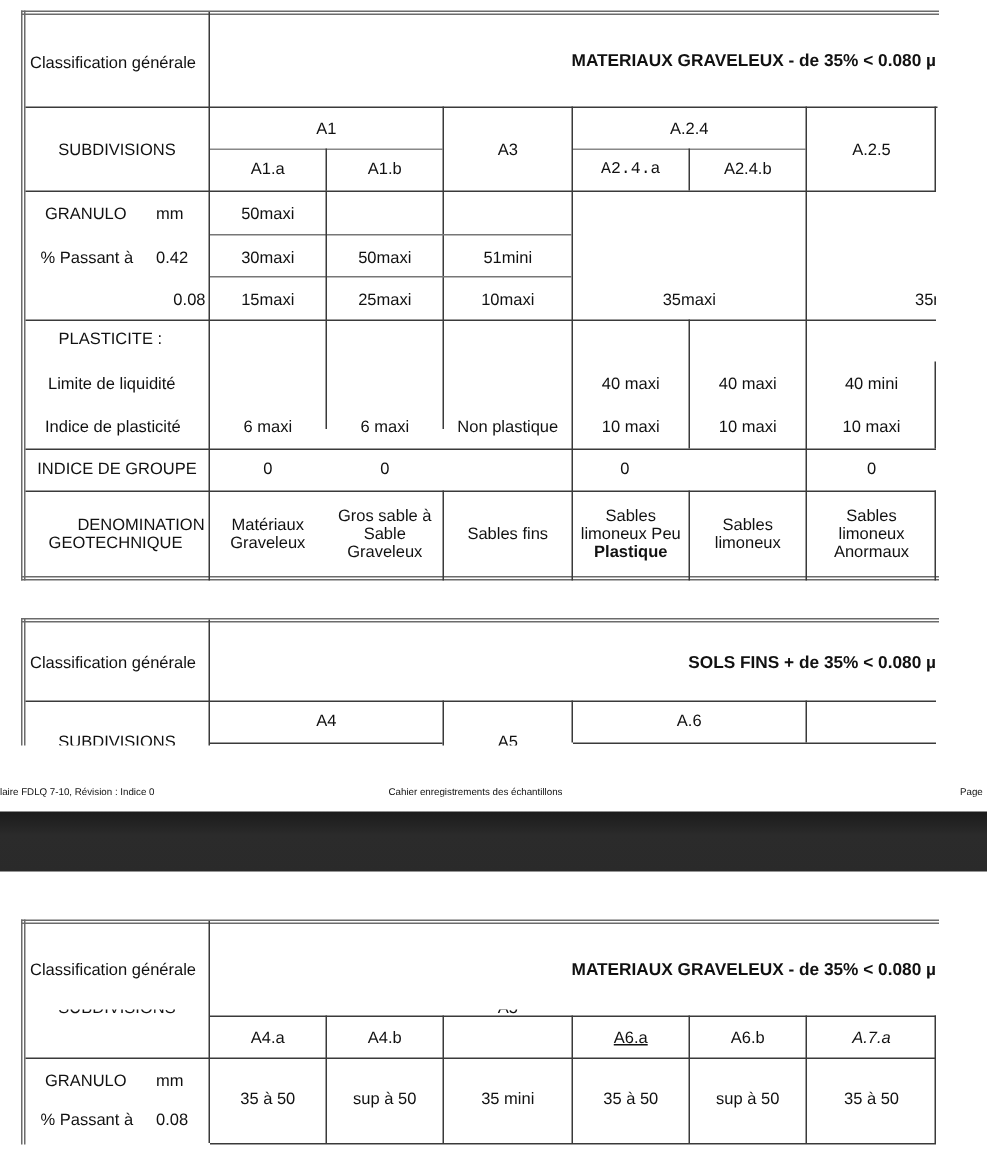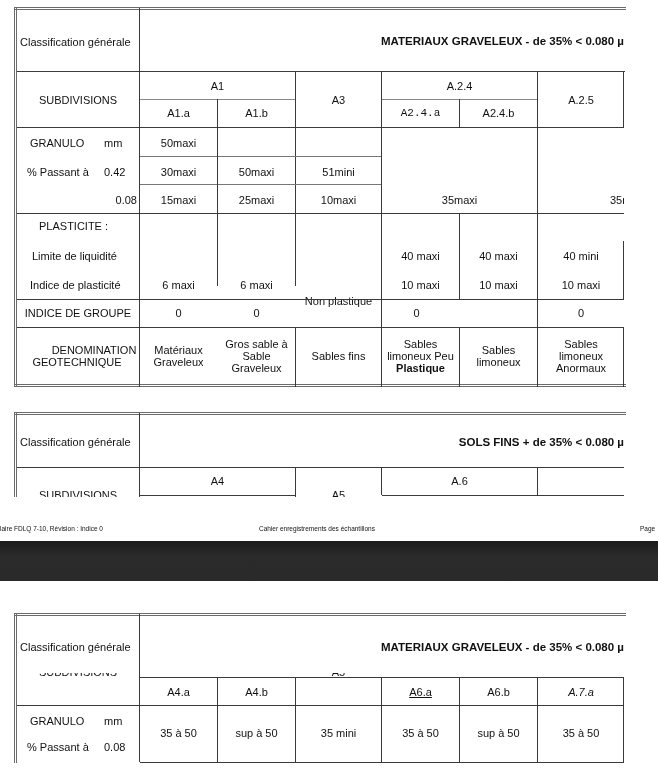--- a/index.html
+++ b/index.html
@@ -79,21 +79,21 @@
   <div class="t l" style="left:32px; top:250px;">Limite de liquidité</div>
   <div class="t l" style="left:30px; top:279px;">Indice de plasticité</div>
   <div class="t" style="left:382px; top:250px; width:77px;">40 maxi</div>
   <div class="vl" style="left:459px; top:213px; height:86px;"></div>
   <div class="t" style="left:460px; top:250px; width:77px;">40 maxi</div>
   <div class="t" style="left:538px; top:250px; width:86px;">40 mini</div>
   <div class="vl" style="left:623px; top:241px; height:58px;"></div>
 
   <div class="t" style="left:140px; top:279px; width:77px;">6 maxi</div>
   <div class="t" style="left:218px; top:279px; width:77px;">6 maxi</div>
-  <div class="t" style="left:296px; top:295px; width:85px;text-align:center;">Non plastique</div>
+  <div class="t" style="left:296px; top:279px; width:85px;text-align:center;">Non plastique</div>
   <div class="t" style="left:382px; top:279px; width:77px;">10 maxi</div>
   <div class="t" style="left:460px; top:279px; width:77px;">10 maxi</div>
   <div class="t" style="left:538px; top:279px; width:86px;">10 maxi</div>
 
   <div class="hl" style="left:17px; top:299px; width:607px;"></div>
 
   <div class="t" style="left:17px; top:307px; width:122px;">INDICE DE GROUPE</div>
   <div class="t" style="left:140px; top:307px; width:77px;">0</div>
   <div class="t" style="left:218px; top:307px; width:77px;">0</div>
   <div class="t" style="left:296px; top:307px; width:241px;">0</div>

